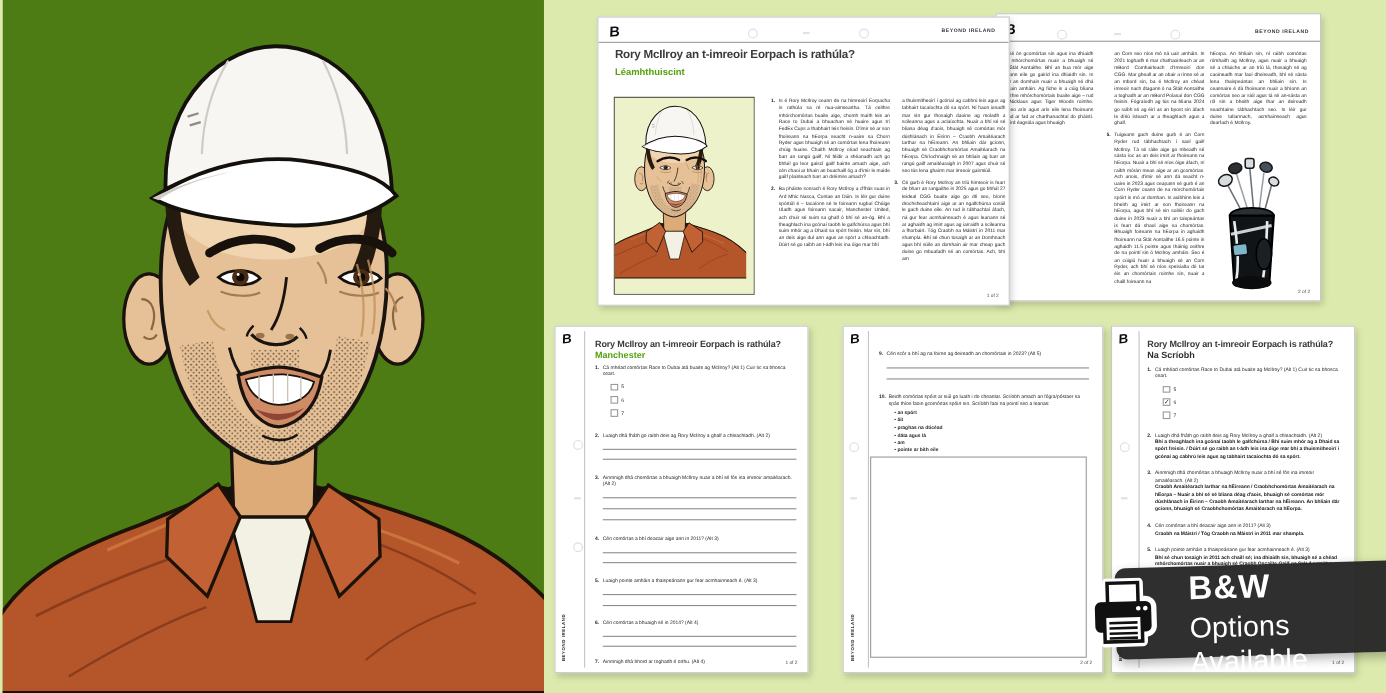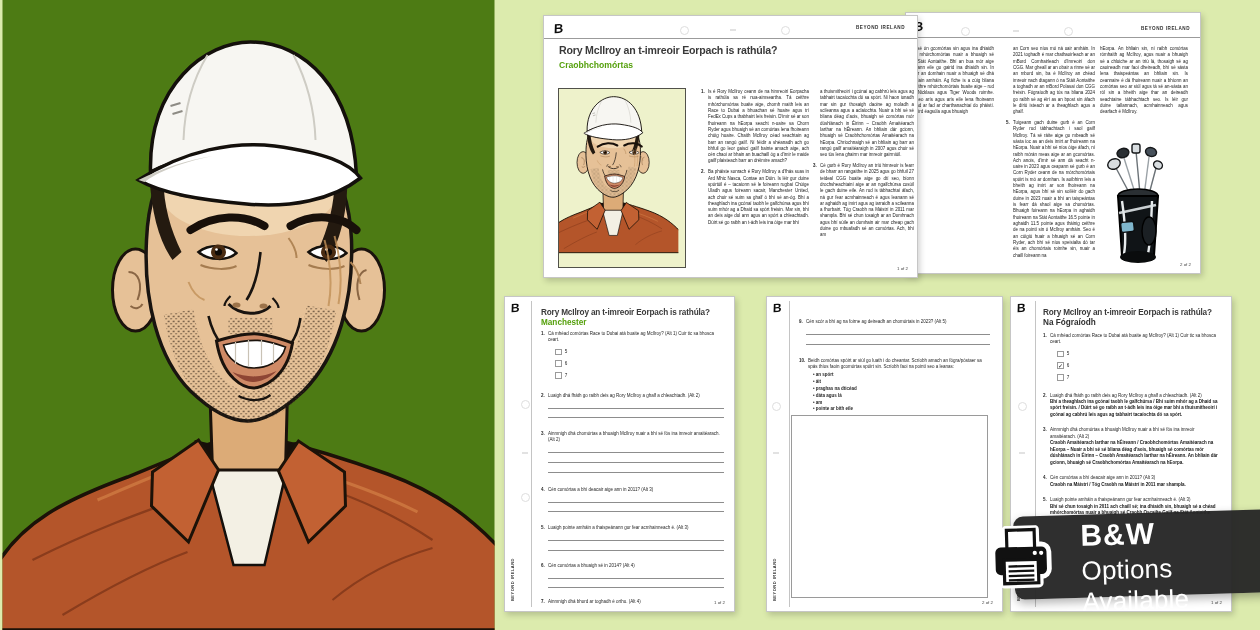--- a/index.html
+++ b/index.html
@@ -184,21 +184,21 @@
 </div>
 
 <div class="sheet" id="reading1" style="left:543px;top:15px;width:375px;height:263px;z-index:2">
   <span class="blogo" style="left:10px;top:5px;font-size:13px">B</span>
   <span class="hole" style="left:136px;top:10px"></span>
   <span class="hdash" style="left:186px;top:13px"></span>
   <span class="hole" style="left:237px;top:10px"></span>
   <span class="brandname" style="right:12px;top:9px">BEYOND IRELAND</span>
   <div class="hrule" style="top:22px"></div>
   <div class="rtitle" style="left:15px;top:28px">Rory McIlroy an t-imreoir Eorpach is rathúla?</div>
-  <div class="rsub" style="left:15px;top:44px">Craobhchomórtas</div>
+  <div class="rsub" style="left:15px;top:44px">Léamhthuiscint</div>
   <div class="thumb">
     <svg width="126" height="178" viewBox="30 30 440 600" preserveAspectRatio="xMidYMin slice">
       <rect x="-20" y="-20" width="540" height="680" fill="#eef2cb"></rect>
       <use href="#rory"></use>
     </svg>
   </div>
   <div class="col" style="left:157px;top:73px;width:108px;height:192px">
     <div class="para">
       <span class="pnum">1.</span>
       <span>Is é Rory McIlroy ceann de na himreoirí Eorpacha is rathúla sa ré nua-aimseartha. Tá ceithre mhórchomórtas buaite aige, chomh maith leis an Race to Dubai a bhuachan sé huaire agus trí FedEx Cups a thabhairt leis freisin. D'imir sé ar son fhoireann na hEorpa seacht n-uaire sa Chorn Ryder agus bhuaigh sé an comórtas lena fhoireann chúig huaire. Chaith McIlroy céad seachtain ag barr an rangú gailf. Ní féidir a shéanadh ach go bhfuil go leor gaiscí gailf bainte amach aige, ach cén chaoi ar bhain an buachaill óg a d'imir le maide gailf plaisteach barr an dréimire amach?</span>
@@ -334,21 +334,21 @@
   <span class="pagenum">2 of 2</span>
 </div>
 
 <div class="sheet" id="asheet" style="left:1010px;top:296px;width:222px;height:316px;z-index:2">
   <span class="blogo" style="left:6px;top:4px;font-size:12px">B</span>
   <div class="strip-rule" style="left:24px"></div>
   <span class="hole" style="left:7px;top:105px"></span>
   <span class="hdash" style="left:8px;top:155px"></span>
   <span class="sidetext">BEYOND IRELAND</span>
   <div class="wtitle" style="left:32px;top:11px">Rory McIlroy an t-imreoir Eorpach is rathúla?</div>
-  <div class="wsub dark" style="left:32px;top:21px">Na Fógraíodh</div>
+  <div class="wsub dark" style="left:32px;top:21px">Na Scríobh</div>
   <div class="qcontent" style="left:32px;right:10px;top:36px">
     <div class="qb">
       <div class="q">
           <span class="pnum">1.</span>
           <span>Cá mhéad comórtas Race to Dubai atá buaite ag McIlroy? (Alt 1) Cuir tic sa bhosca ceart.</span>
         </div>
       <div class="chkrow">
           <span class="chk"></span>
           <span>5</span>
         </div>

